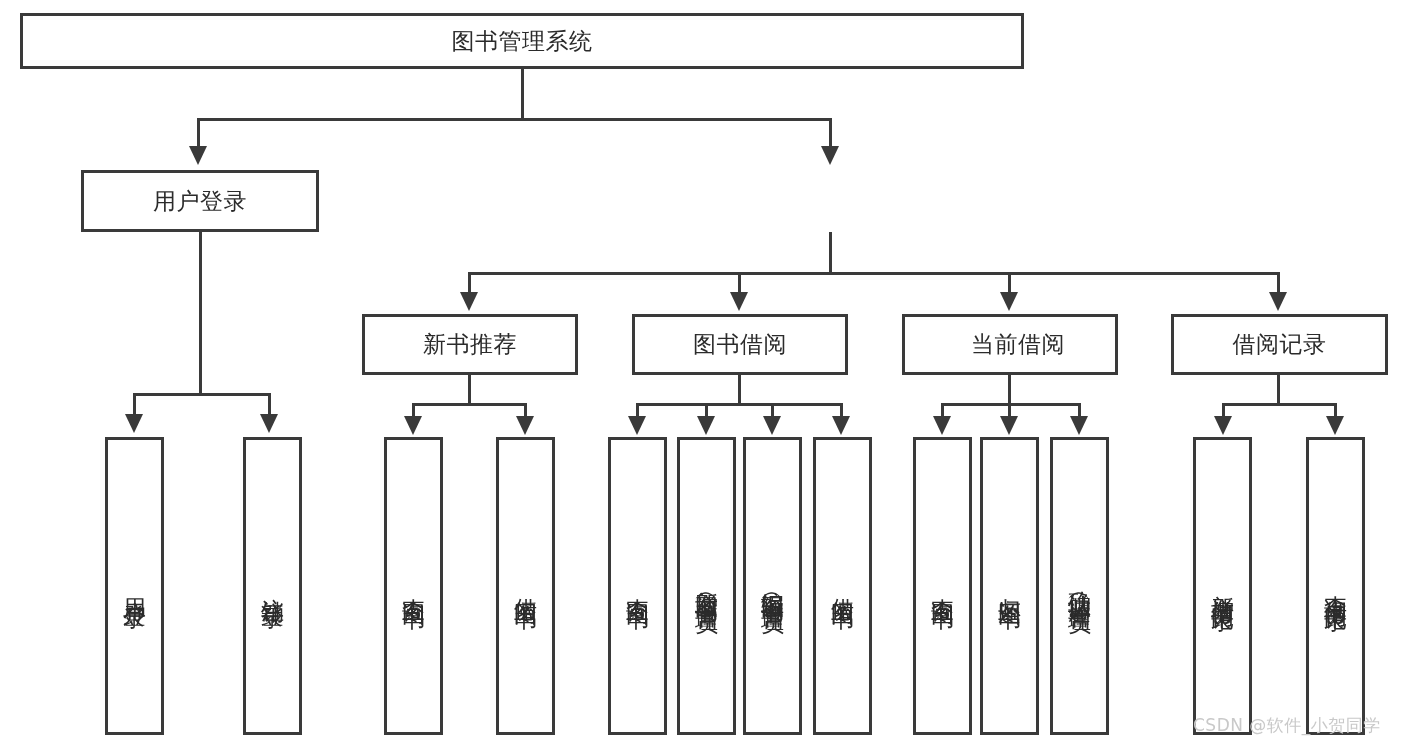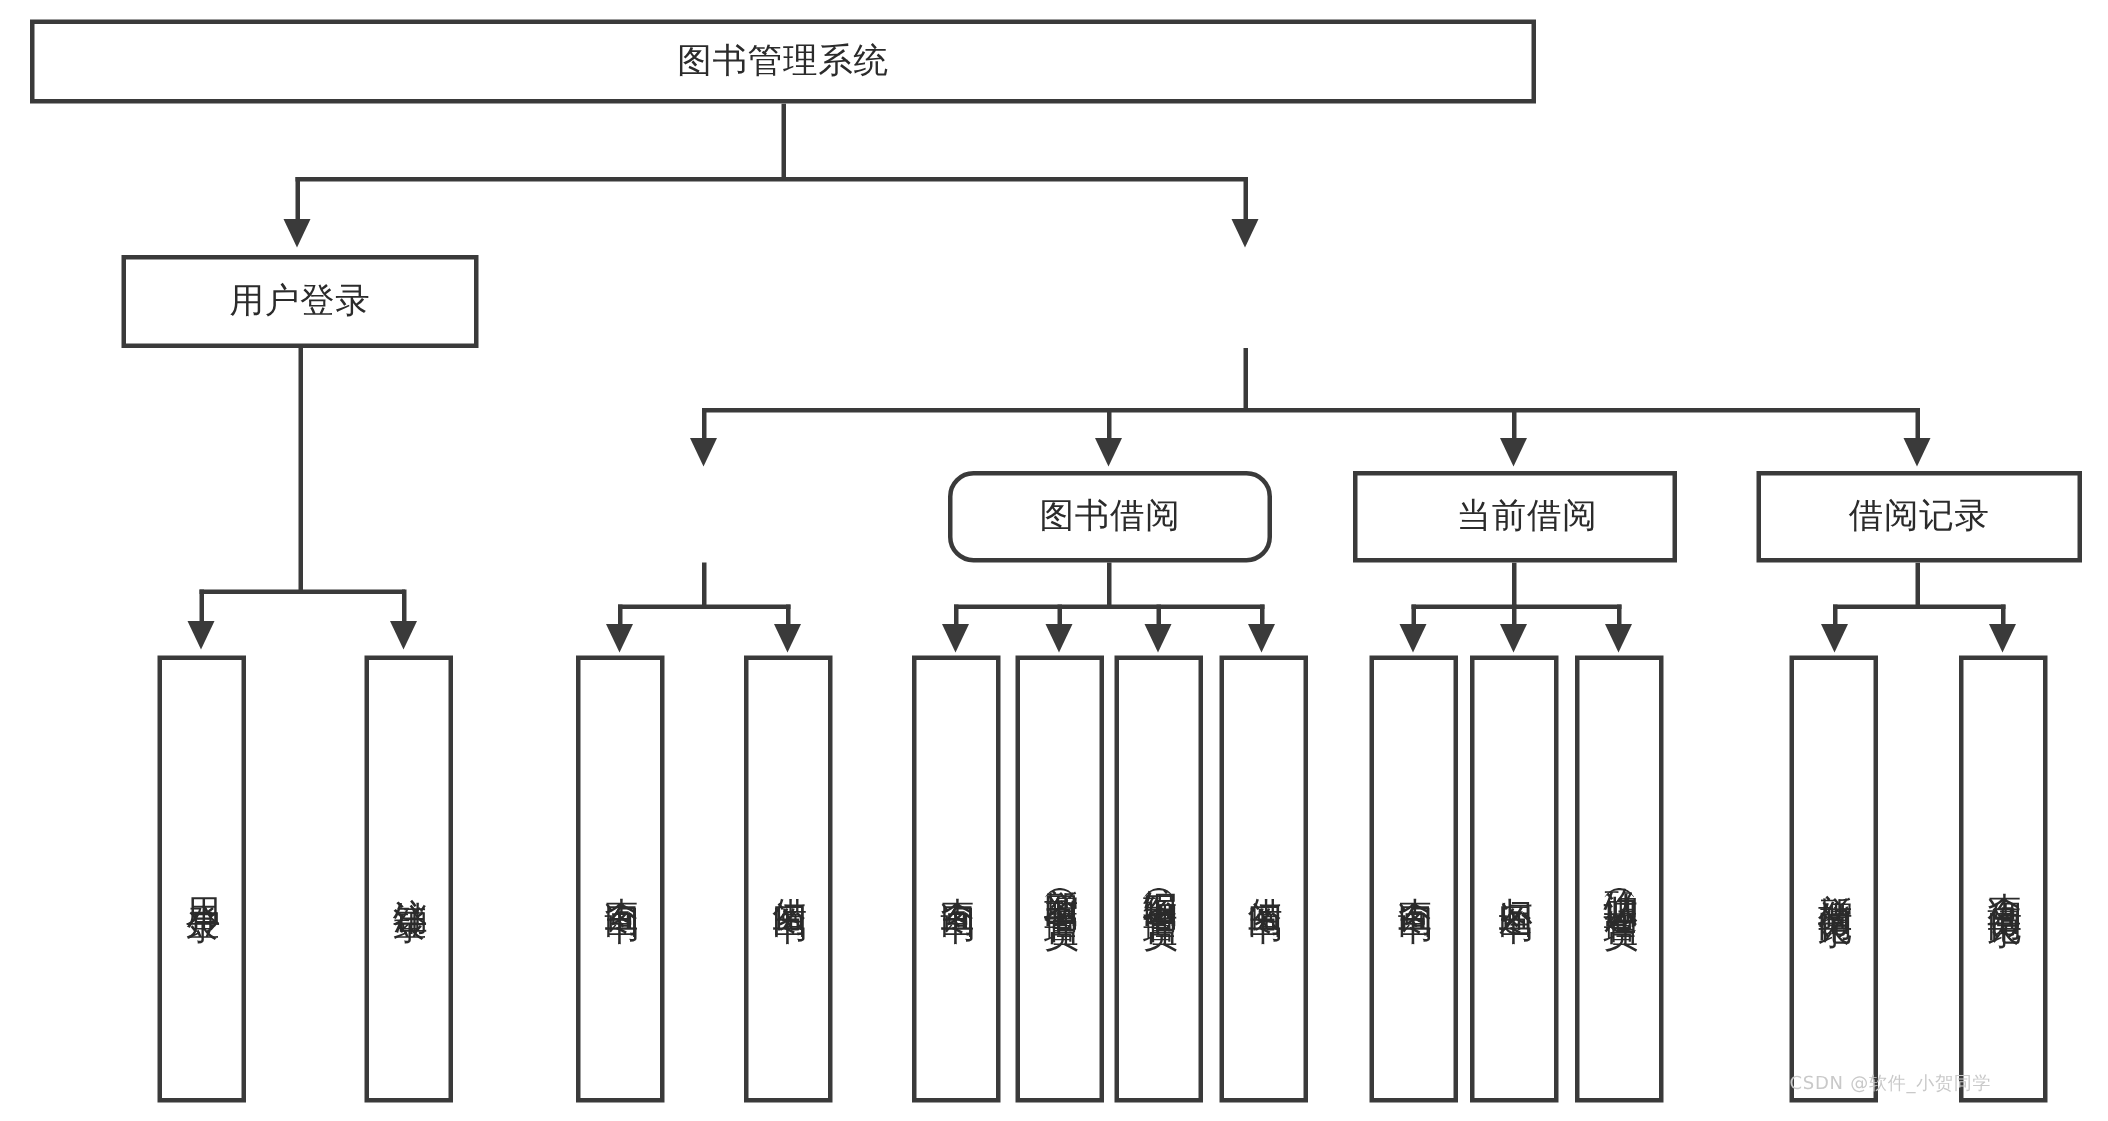--- a/index.html
+++ b/index.html
@@ -65,21 +65,21 @@
     height: 0;
     border-left: 9px solid transparent;
     border-right: 9px solid transparent;
     border-top: 19px solid #3a3a3a;
     z-index: 2;
   }
   
   #watermark {
     position: absolute;
     color: #c9c9c9;
-    font-size: 12px;
+    font-size: 17px;
     white-space: nowrap;
     z-index: 6;
     letter-spacing: 0.5px;
   }
 </style>
 </head>
 <body>
 
 <div id="canvas">
 
@@ -116,21 +116,24 @@
 
   <div class="vline" style="left:738px; top:272px; width:3px; height:22px;"></div>
   <div class="arrow" style="left:730px; top:292px;"></div>
 
   <div class="vline" style="left:1008px; top:272px; width:3px; height:22px;"></div>
   <div class="arrow" style="left:1000px; top:292px;"></div>
 
   <div class="vline" style="left:1277px; top:272px; width:3px; height:22px;"></div>
   <div class="arrow" style="left:1269px; top:292px;"></div>
 
-  <div class="node h" style="left:632px; top:314px; width:216px; height:61px;border-radius:17px;">
+  <div class="node h" style="left:362px; top:314px; width:216px; height:61px;">
+    <span class="lbl">新书推荐</span>
+  </div>
+  <div class="node h" style="left:632px; top:314px; width:216px; height:61px;">
     <span class="lbl">图书借阅</span>
   </div>
   <div class="node h" style="left:902px; top:314px; width:216px; height:61px;padding-left:16px;">
     <span class="lbl">当前借阅</span>
   </div>
   <div class="node h" style="left:1171px; top:314px; width:217px; height:61px;">
     <span class="lbl">借阅记录</span>
   </div>
 
   <div class="vline" style="left:468px; top:375px; width:3px; height:30px;"></div>

